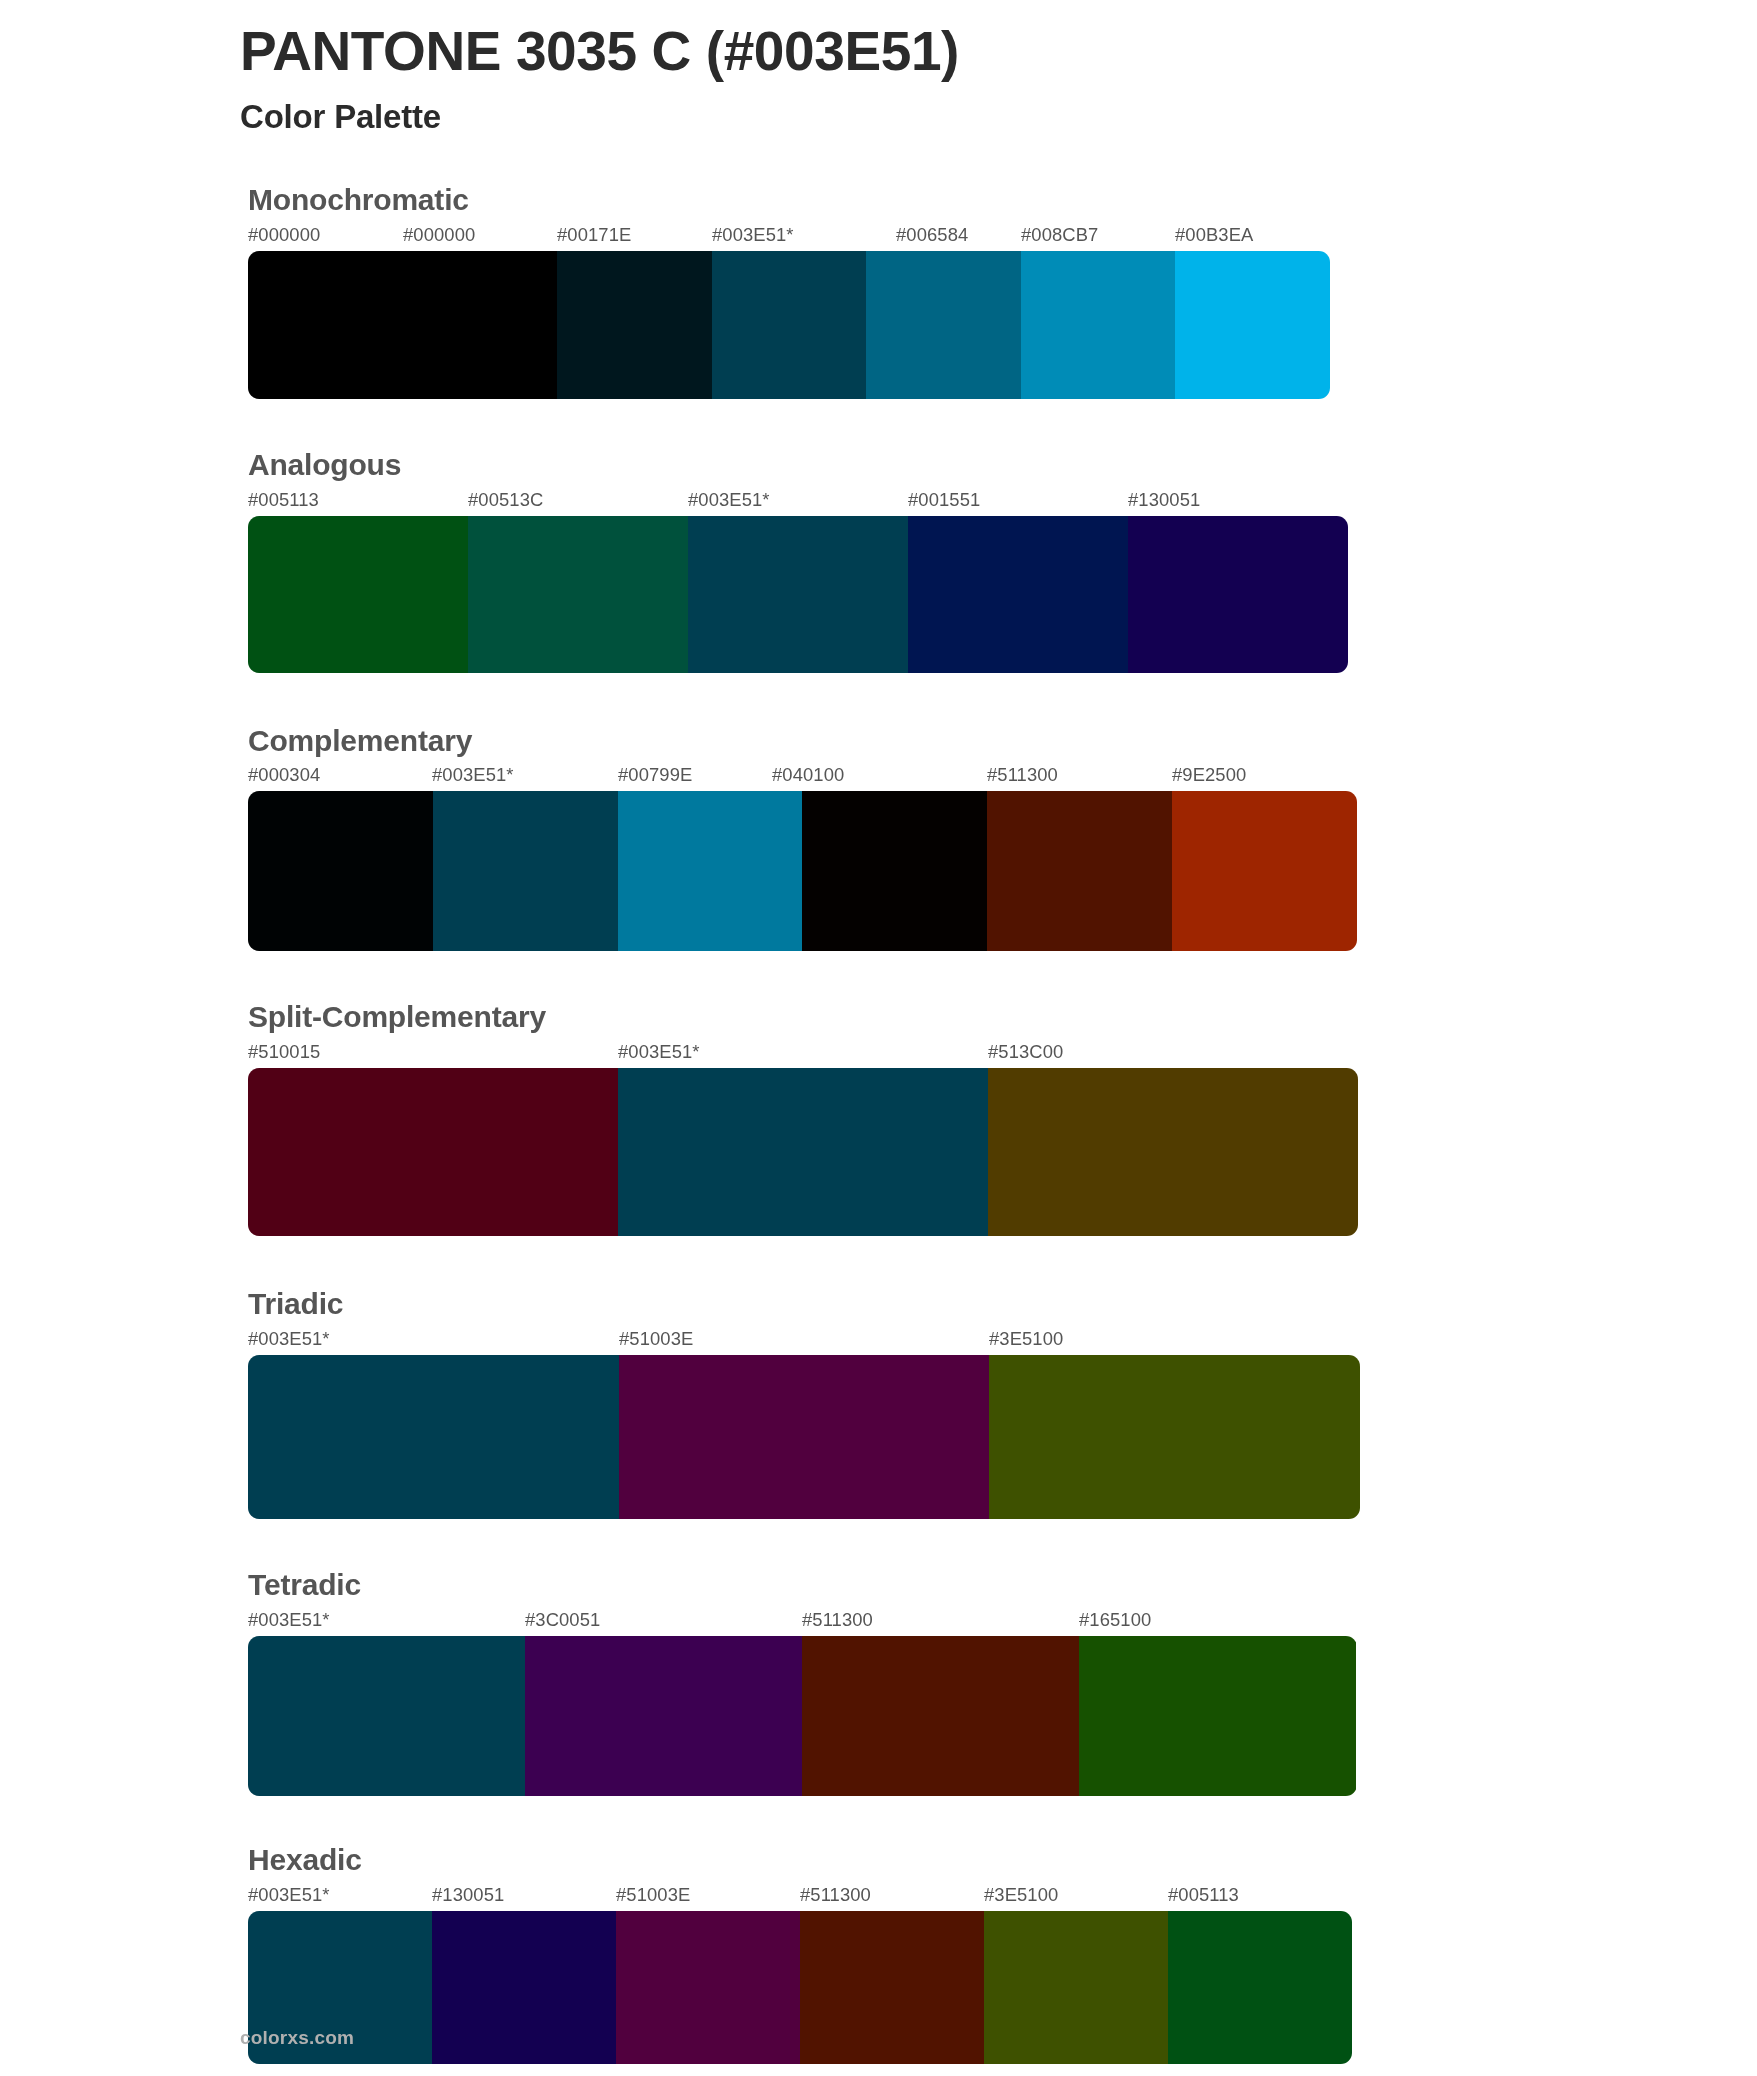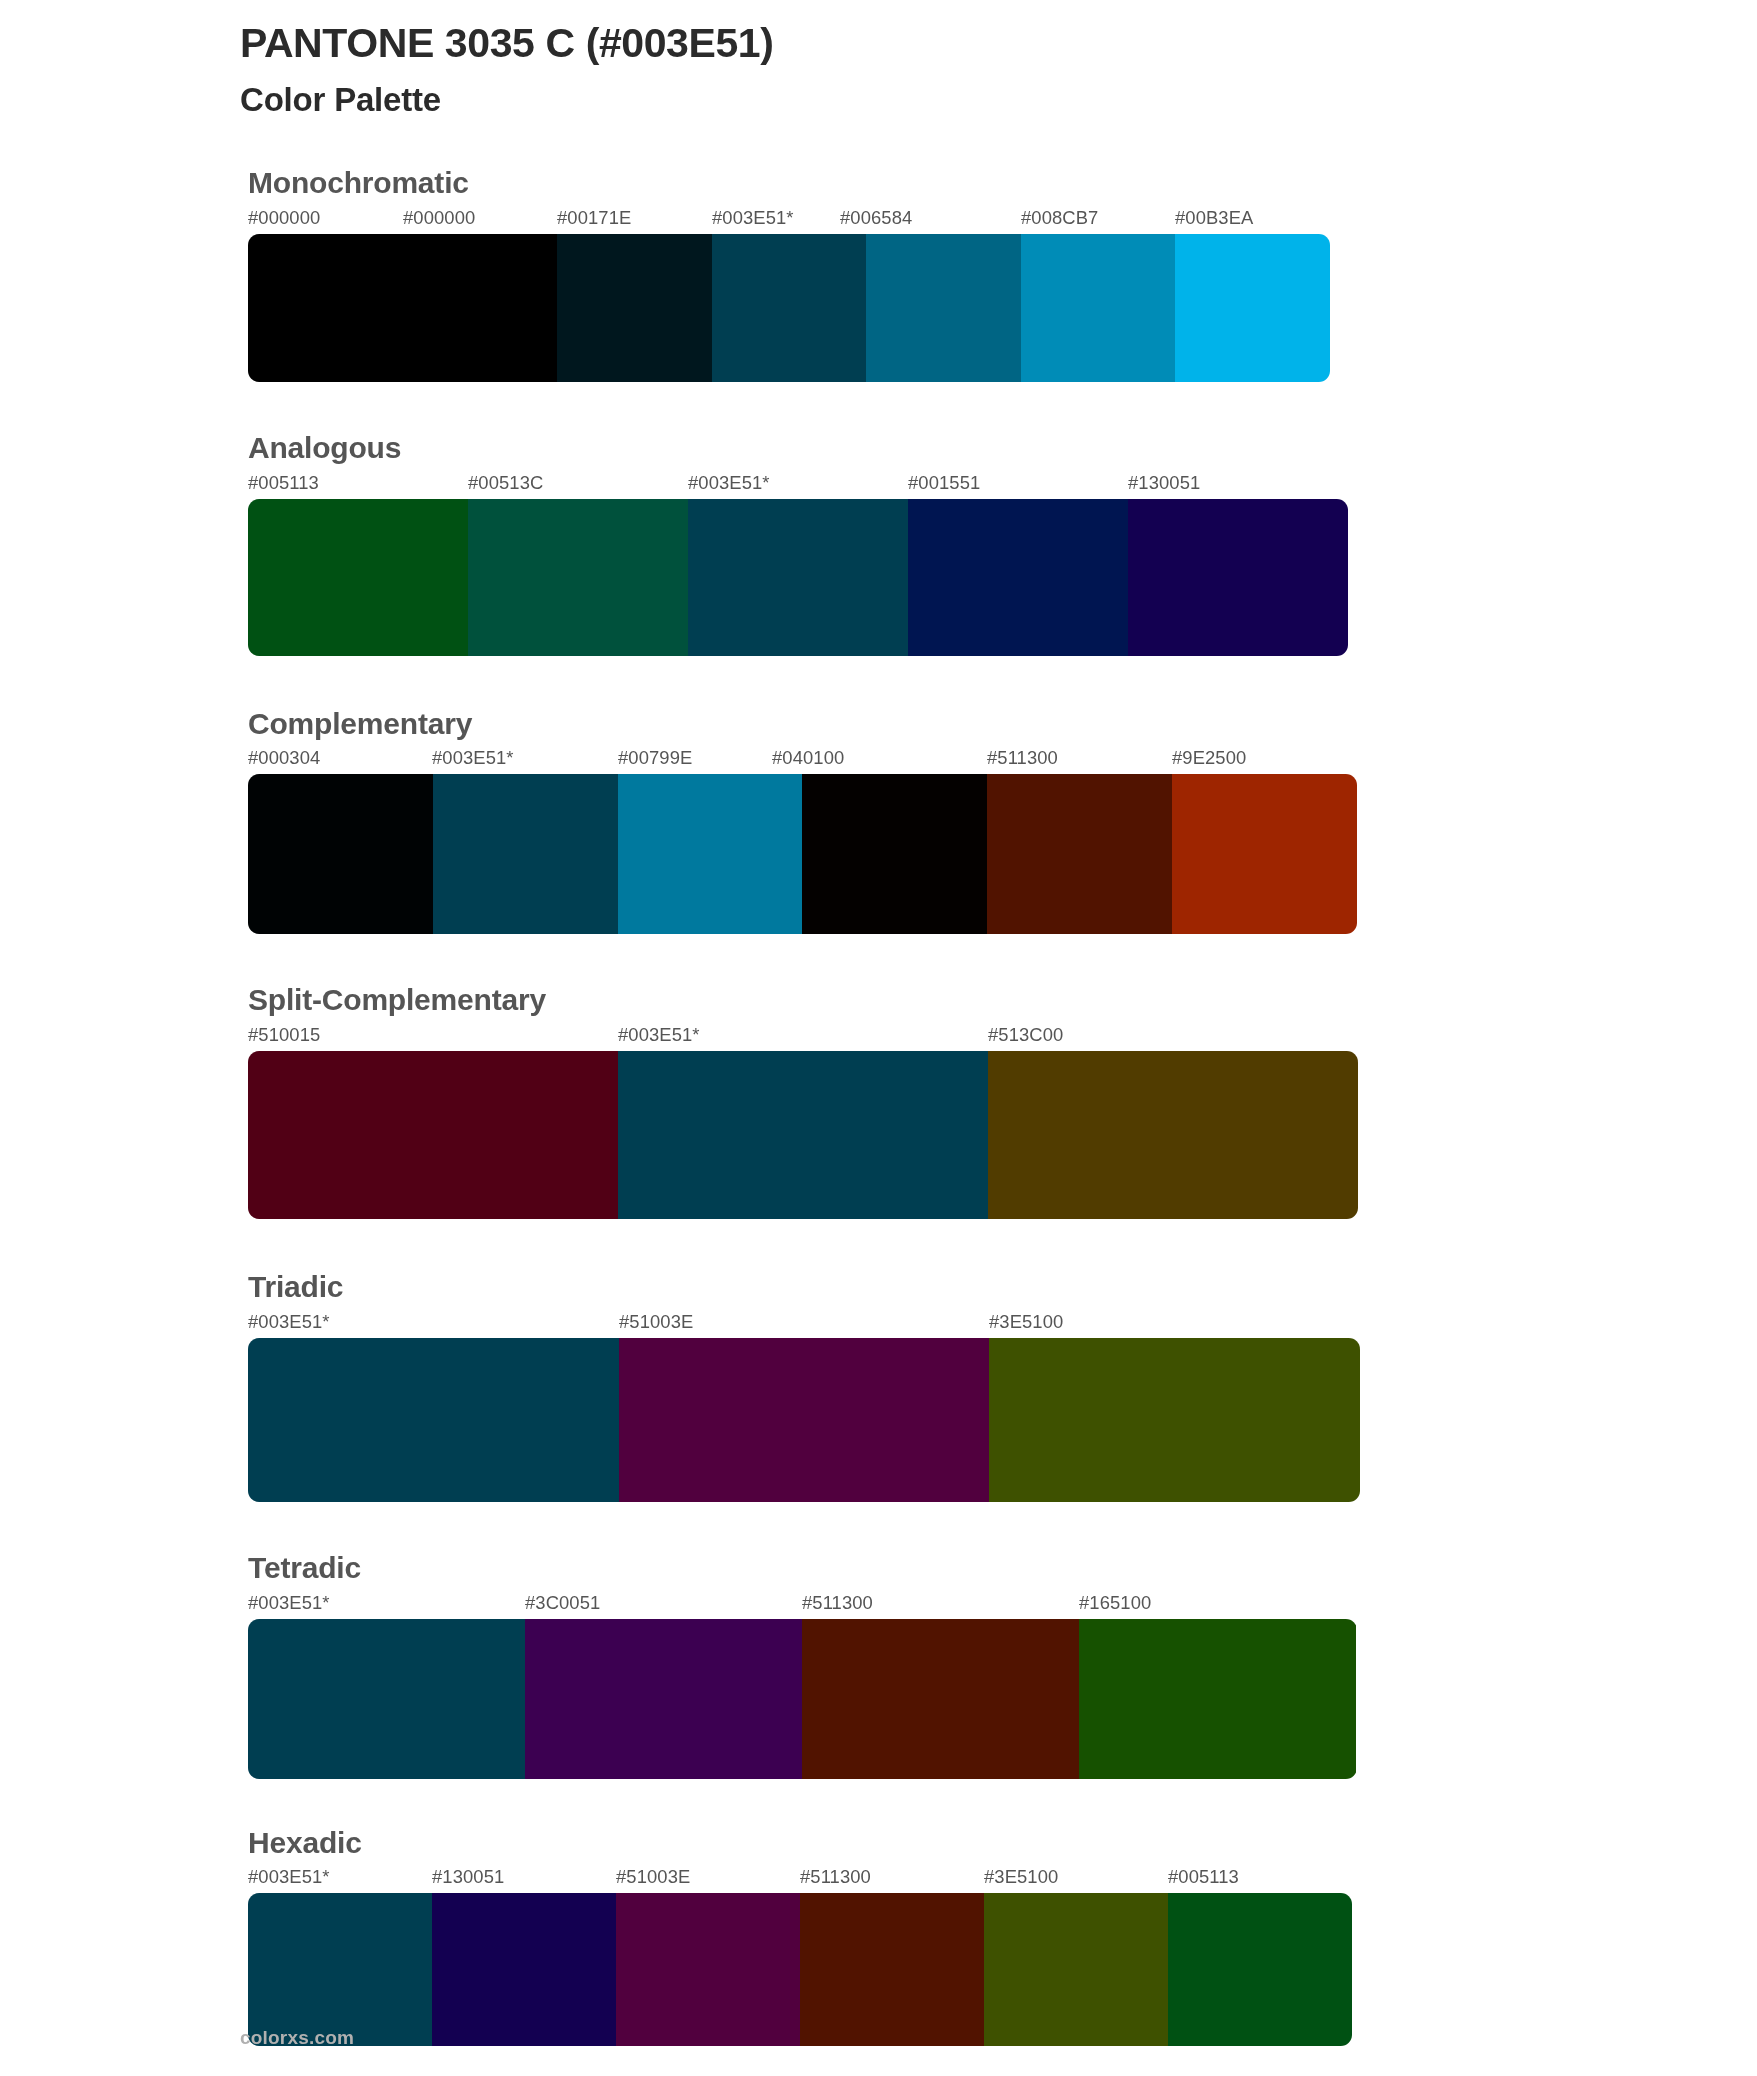--- a/index.html
+++ b/index.html
@@ -20,21 +20,21 @@
     height: 2077px;
     box-sizing: border-box;
     padding: 0 0 0 240px;
   }
 
   
   .header {
     padding-top: 17.6px;
   }
   .page-title {
-    font-size: 41px;
+    font-size: 55px;
     font-weight: bold;
     color: #2b2b2b;
     letter-spacing: -0.4px;
     margin: 0;
     line-height: 1.22;
     white-space: nowrap;
   }
   .page-subtitle {
     font-size: 33px;
     font-weight: bold;
@@ -117,21 +117,21 @@
   </div>
 
   <div class="sections" id="sections-root">
       <div class="section">
         <div class="section-title">Monochromatic</div>
         <div class="labels-row" style="width: 1082px;">
           <span class="hex-label" style="left: 0px;">#000000</span>
           <span class="hex-label" style="left: 155px;">#000000</span>
           <span class="hex-label" style="left: 309px;">#00171E</span>
           <span class="hex-label" style="left: 464px;">#003E51*</span>
-          <span class="hex-label" style="left: 592px; text-align: right;">#006584</span>
+          <span class="hex-label" style="left: 648px; text-align: right;">#006584</span>
           <span class="hex-label" style="left: 773px; text-align: center;">#008CB7</span>
           <span class="hex-label" style="left: 927px;">#00B3EA</span>
         </div>
         <div class="swatch-bar bar-mono" style="width: 1082px;">
           <div class="swatch" title="#000000" style="width: 155px; background: rgb(0, 0, 0);"></div>
           <div class="swatch" title="#000000" style="width: 155px; background: rgb(0, 0, 0);"></div>
           <div class="swatch" title="#00171E" style="width: 155px; background: rgb(0, 23, 30);"></div>
           <div class="swatch" title="#003E51*" style="width: 155px; background: rgb(0, 62, 81);"></div>
           <div class="swatch" title="#006584" style="width: 155px; background: rgb(0, 101, 132);"></div>
           <div class="swatch" title="#008CB7" style="width: 155px; background: rgb(0, 140, 183);"></div>

